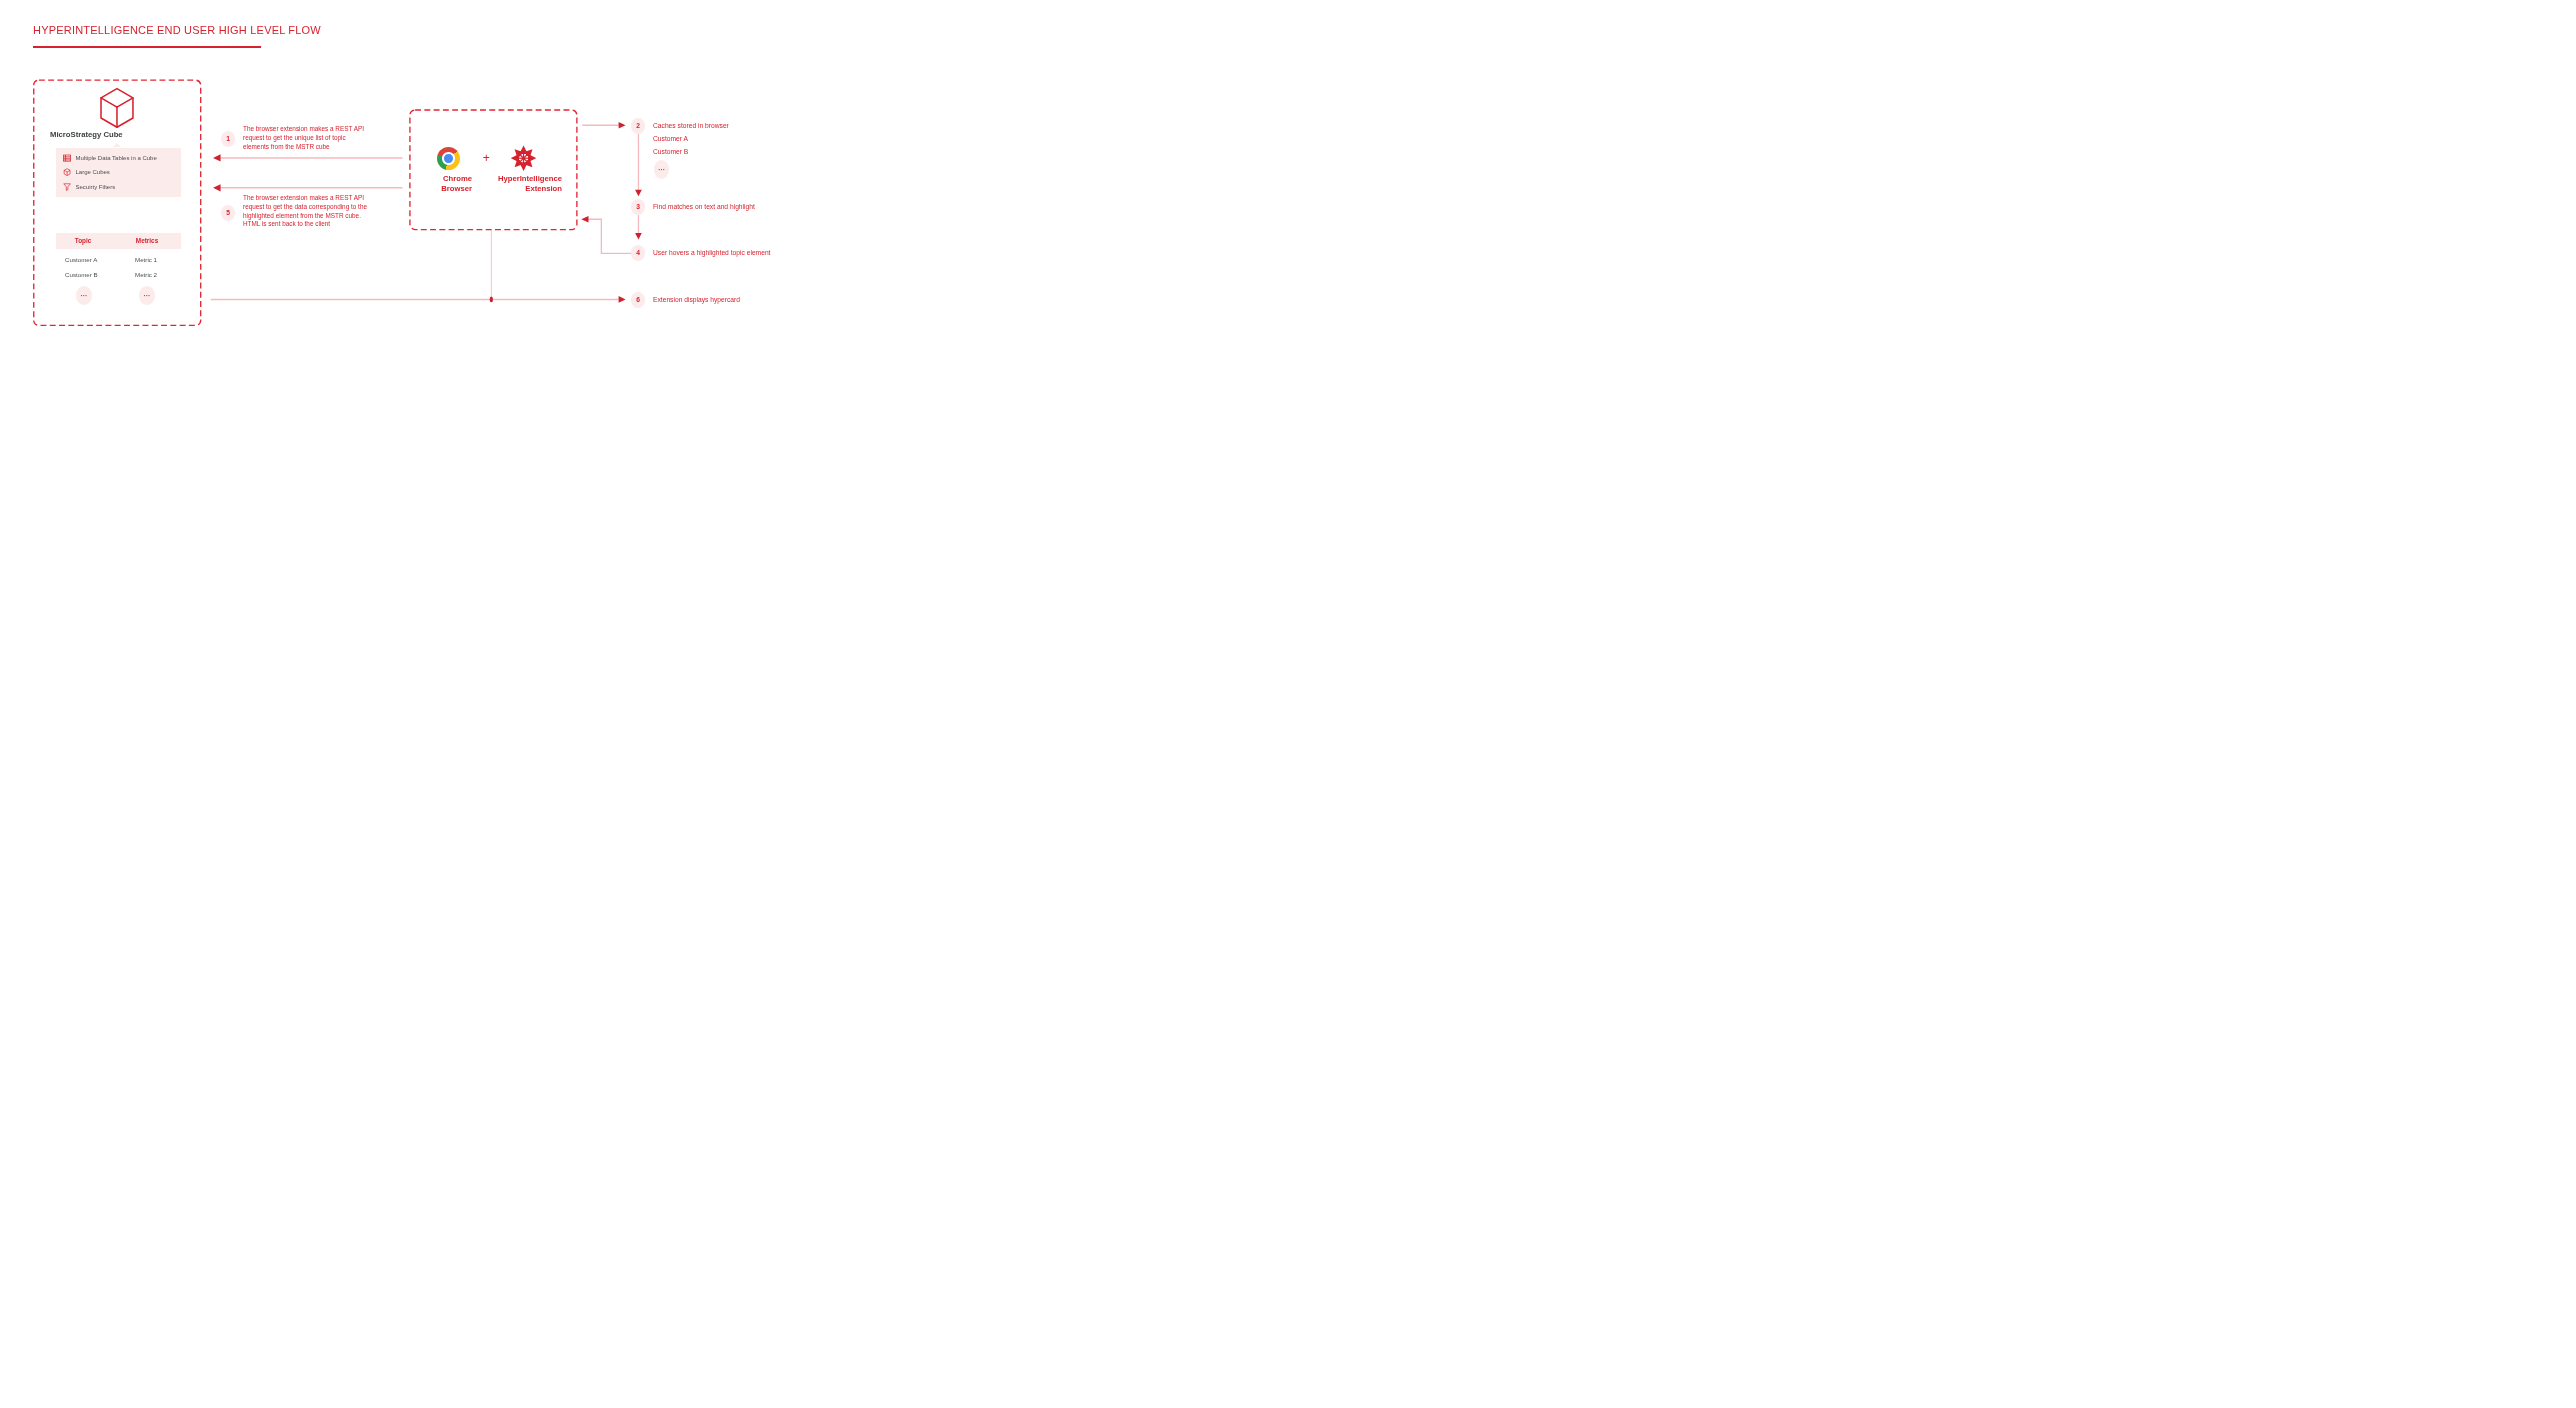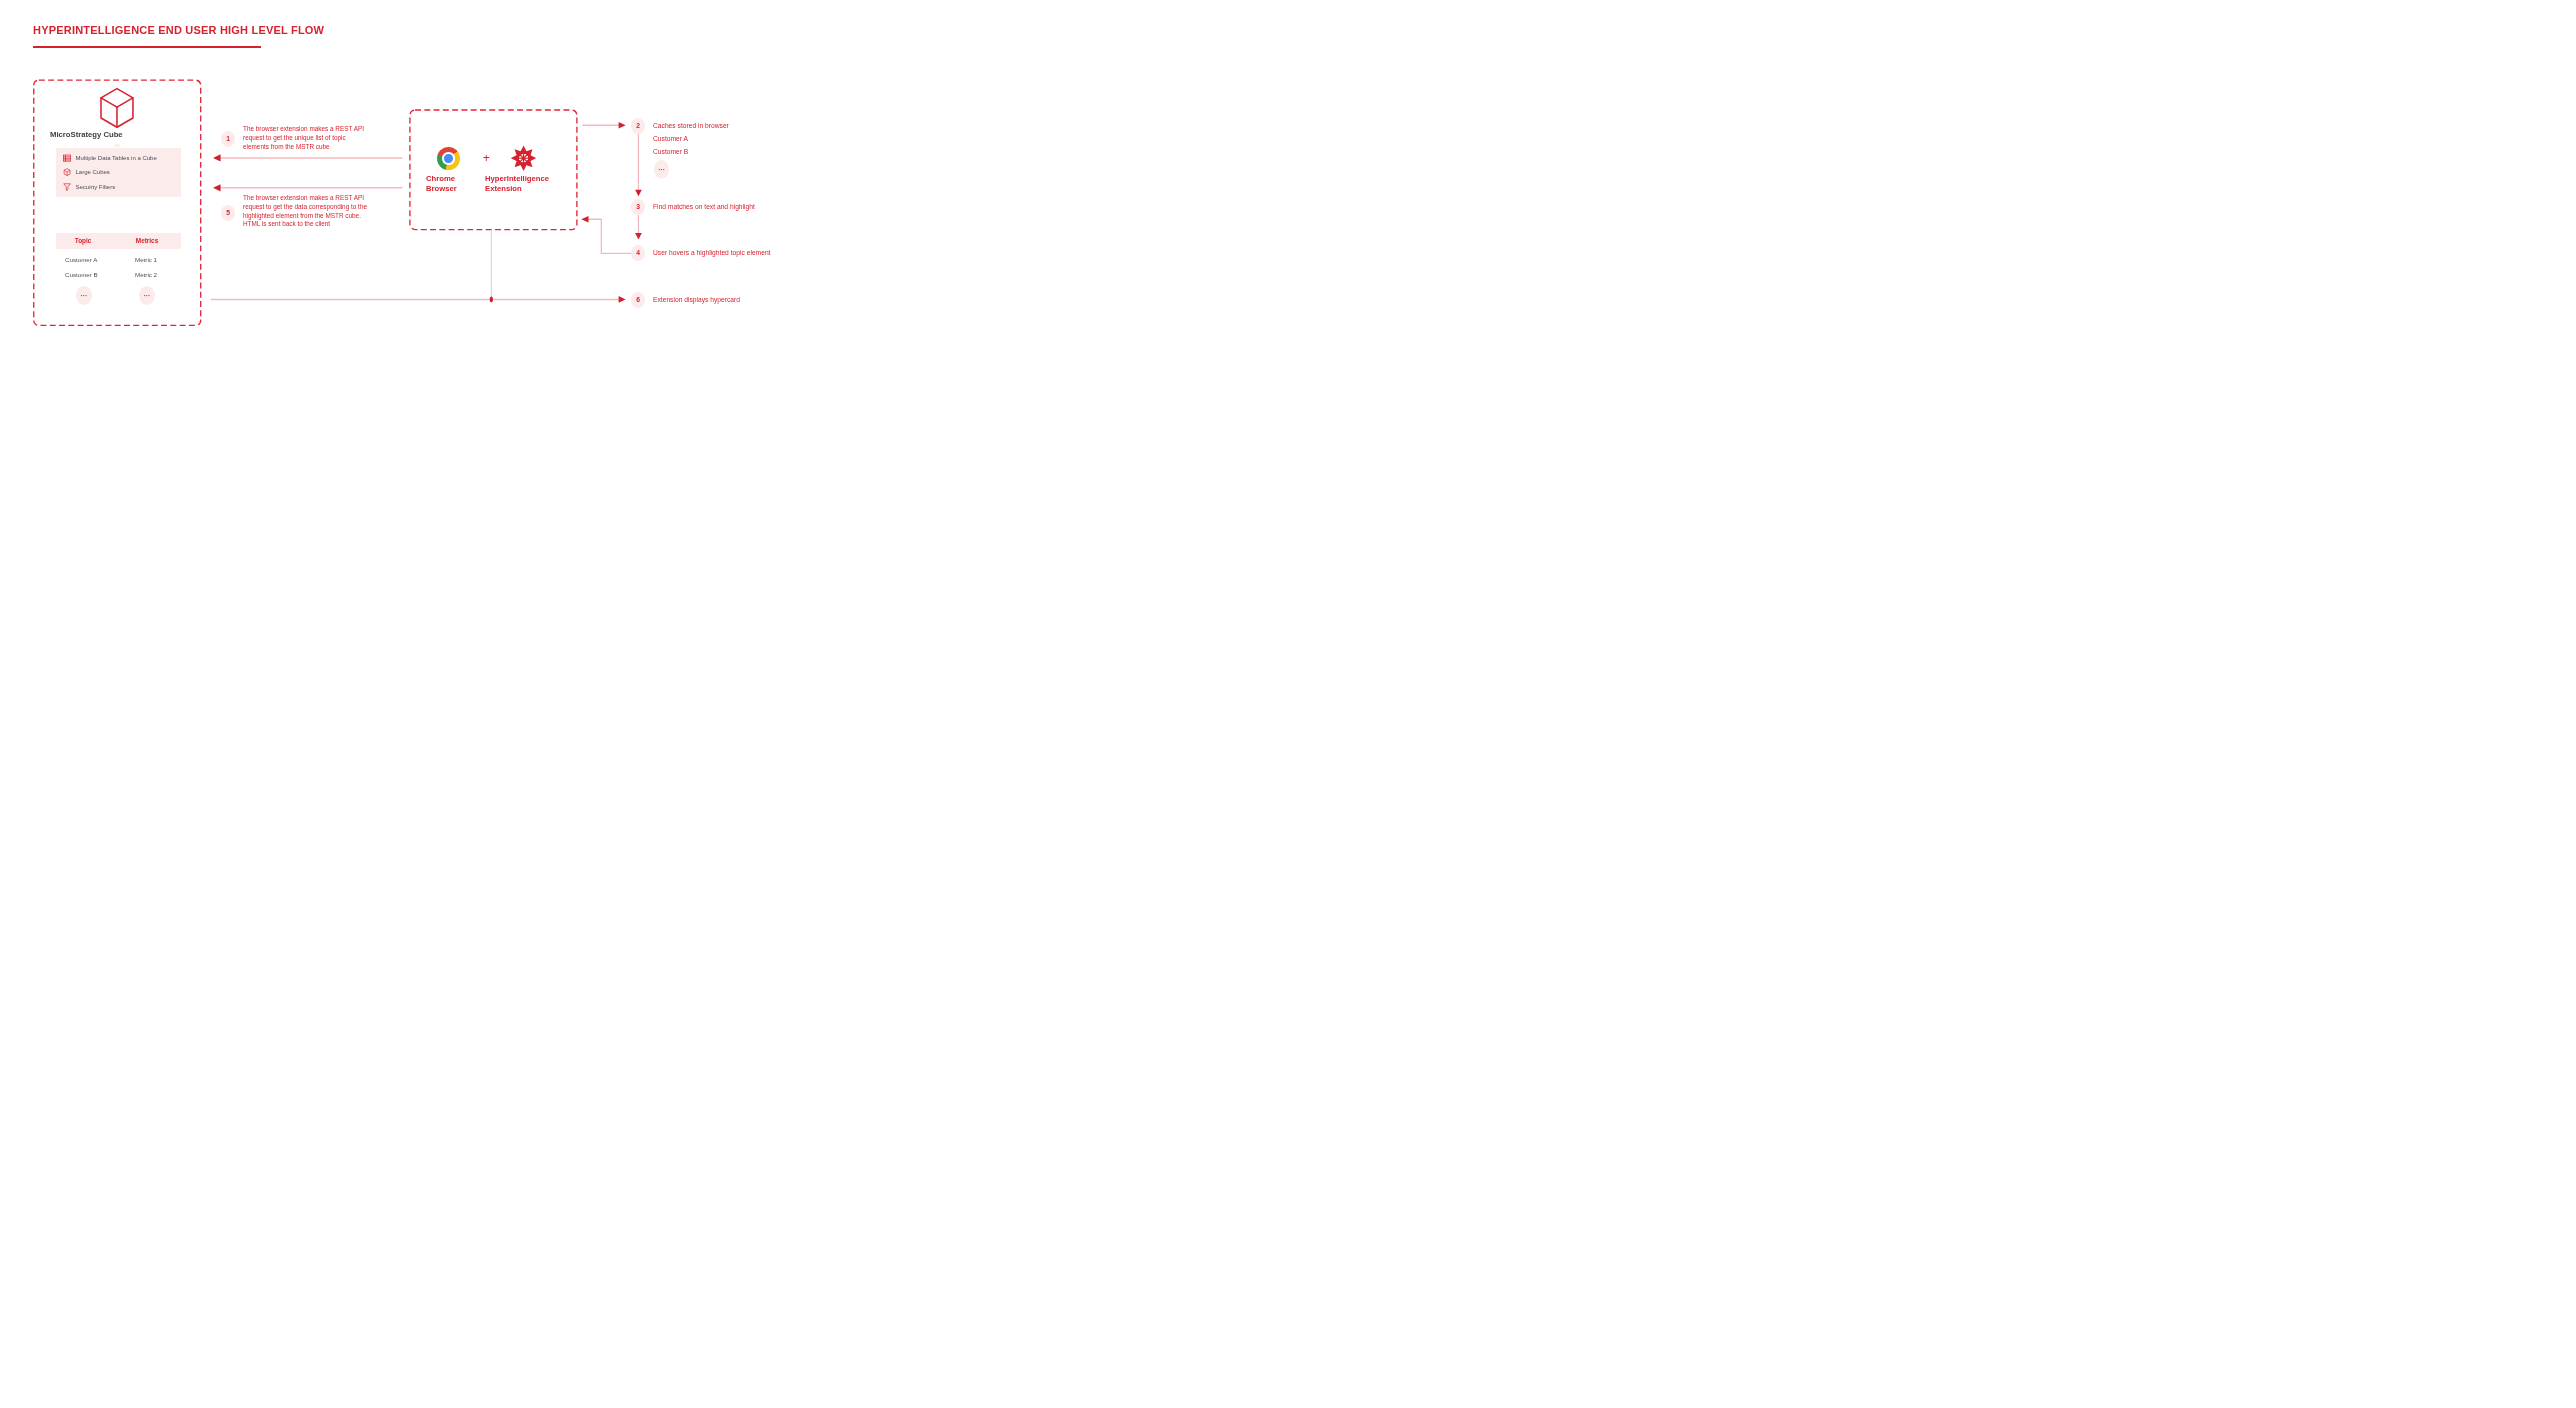--- a/index.html
+++ b/index.html
@@ -8,21 +8,21 @@
     --pink-line:#f4b9be;
     --panel-pink:#fcebeb;
     --badge-pink:#fdeaea;
     --dark:#4c4f52;
     --head:#cf2130;
   }
   *{margin:0;padding:0;box-sizing:border-box;}
   body{background:#fff;font-family:"Liberation Sans","DejaVu Sans",sans-serif;}
   .canvas{position:relative;width:808px;height:370px;background:#fff;overflow:hidden;}
   .abs{position:absolute;}
-  .page-title{left:33px;top:24px;font-size:11px;letter-spacing:0.2px;color:var(--red);font-weight:700;white-space:nowrap;}
+  .page-title{left:33px;top:24px;font-size:11px;letter-spacing:0.2px;color:var(--red);font-weight:400;white-space:nowrap;}
   .title-underline{left:33px;top:46px;width:228px;height:1.8px;background:var(--red);}
   svg.overlay{position:absolute;left:0;top:0;z-index:1;}
   .layer{position:absolute;left:0;top:0;width:100%;height:100%;z-index:2;pointer-events:none;}
   .layer > *{pointer-events:auto;}
   .mstr-title{left:50px;top:130px;width:134px;text-align:left;font-size:7.7px;font-weight:bold;color:#3e4245;}
   .pointer-up{left:113px;top:143px;width:0;height:0;border-left:4.1px solid transparent;border-right:4.1px solid transparent;border-bottom:4.6px solid var(--panel-pink);}
   .features-panel{left:56px;top:148px;width:125px;height:49px;background:var(--panel-pink);display:flex;flex-direction:column;justify-content:space-around;padding:2.6px 3.1px 2.6px 6.7px;}
   .feature-row{display:flex;align-items:center;gap:4.6px;}
   .feature-row svg{flex:0 0 auto;}
   .feature-label{font-size:6px;color:var(--dark);white-space:nowrap;}
@@ -32,21 +32,21 @@
   .th-metrics{left:91px;}
   .cell{font-size:6.2px;color:var(--dark);white-space:nowrap;}
   .ellipsis-oval{width:15.5px;height:19px;background:var(--panel-pink);border-radius:50%;display:flex;align-items:center;justify-content:center;font-size:4.4px;font-weight:bold;letter-spacing:0.8px;color:var(--red);text-indent:0.8px;}
   .num-circle{width:14px;height:15.5px;background:var(--badge-pink);border-radius:50%;display:flex;align-items:center;justify-content:center;font-size:6.7px;font-weight:bold;color:var(--red);}
   .step-par{color:var(--red);font-size:6.4px;line-height:8.8px;white-space:nowrap;}
   .step-label{color:var(--red);font-size:6.7px;white-space:nowrap;}
   .chrome-logo{left:437px;top:147px;width:23px;height:23px;border-radius:50%;
     background:conic-gradient(from 50deg,#fbc116 0 145deg,#2f9e4f 145deg 235deg,#db4437 235deg 360deg);}
   .chrome-center{position:absolute;left:5.2px;top:5.2px;width:12.4px;height:12.4px;border-radius:50%;background:#4a8cf5;border:2.1px solid #fff;}
   .plus-sign{left:479px;top:151px;width:14.4px;text-align:center;font-size:12px;font-weight:400;color:var(--red);}
-  .box-label{font-size:7.7px;font-weight:bold;color:var(--red);text-align:left;line-height:9.5px;}
+  .box-label{font-size:7.7px;font-weight:bold;color:var(--red);text-align:right;line-height:9.5px;}
 </style>
 </head>
 <body>
 
 <div class="canvas">
 
   <svg class="overlay" width="808" height="370" viewBox="0 0 1568 718">
     <defs>
       <marker id="mhead" markerWidth="7" markerHeight="7" refX="5" refY="3.5" orient="auto">
         <path d="M0,0 L7,3.5 L0,7 Z" fill="#d7212e"></path>

